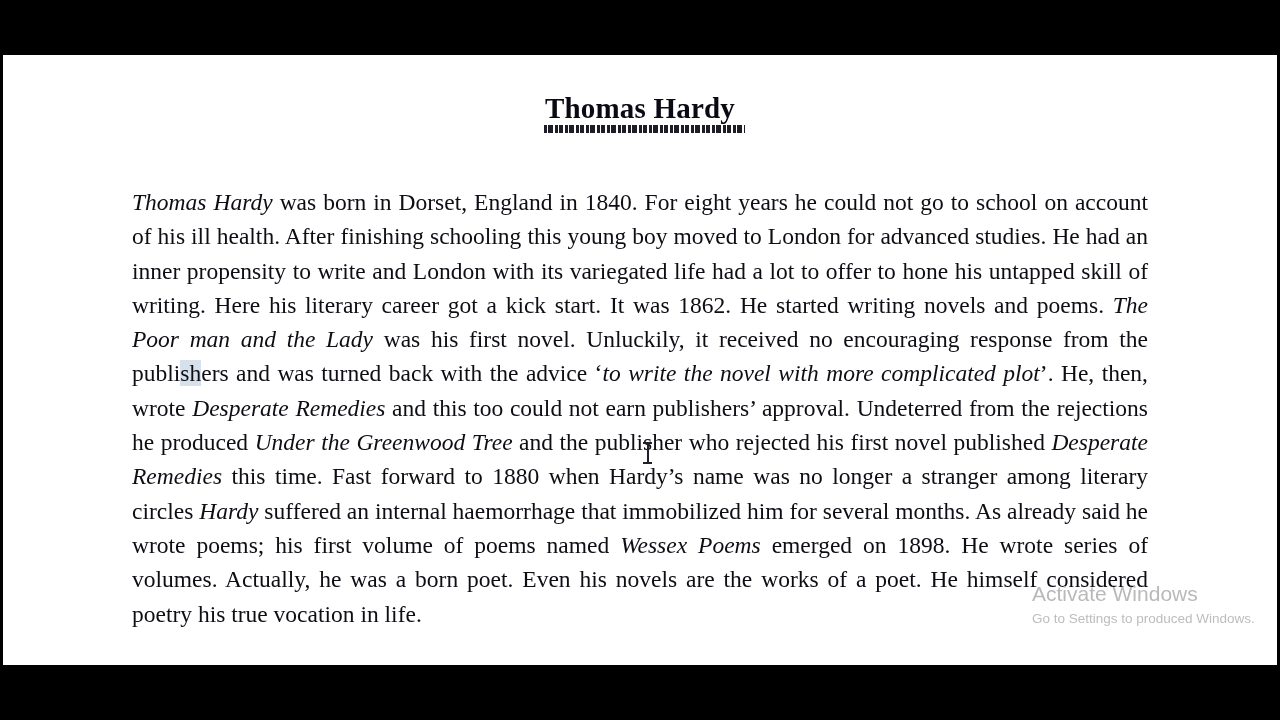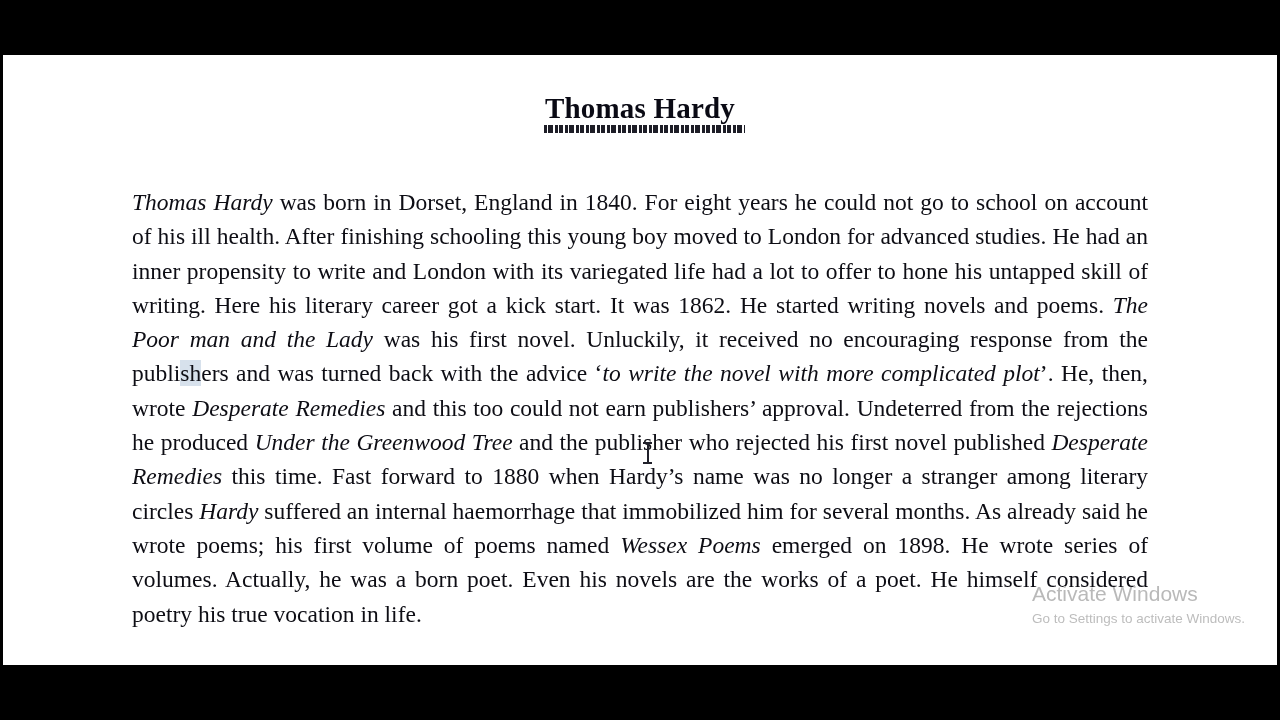--- a/index.html
+++ b/index.html
@@ -188,21 +188,21 @@
         <span class="title-rule"></span>
       </span>
     </div>
 
     <div class="doc-body" id="bodyText"><i>Thomas Hardy</i><span> was born in Dorset, England in 1840. For eight years he could not go to school on account of his ill health. After finishing schooling this young boy moved to London for advanced studies. He had an inner propensity to write and London with its variegated life had a lot to offer to hone his untapped skill of writing. Here his literary career got a kick start. It was 1862. He started writing novels and poems. </span><i>The Poor man and the Lady</i><span> was his first novel. Unluckily, it received no encouraging response from the publi</span><span class="artifact-sel">sh</span><span>ers and was turned back with the advice ‘</span><i>to write the novel with more complicated plot</i><span>’. He, then, wrote </span><i>Desperate Remedies</i><span> and this too could not earn publishers’ approval. Undeterred from the rejections he produced </span><i>Under the Greenwood Tree</i><span> and the publisher who rejected his first novel published </span><i>Desperate Remedies</i><span> this time. Fast forward to 1880 when Hardy’s name was no longer a stranger among literary circles </span><i>Hardy</i><span> suffered an internal haemorrhage that immobilized him for several months. As already said he wrote poems; his first volume of poems named </span><i>Wessex Poems</i><span> emerged on 1898. He wrote series of volumes. Actually, he was a born poet. Even his novels are the works of a poet. He himself considered poetry his true vocation in life.</span></div>
 
   </div>
 
   <div class="watermark">
     <div class="wm-title">Activate Windows</div>
-    <div class="wm-sub">Go to Settings to activate Windows.</div>
+    <div class="wm-sub">Go to Settings to produced Windows.</div>
   </div>
 
   <div class="ibeam" style="left: 643px; top: 441px;">
     <div class="serif-t"></div>
     <div class="stem"></div>
     <div class="serif-b"></div>
   </div>
 
   <div class="bar-top"></div>
   <div class="bar-bottom"></div>

